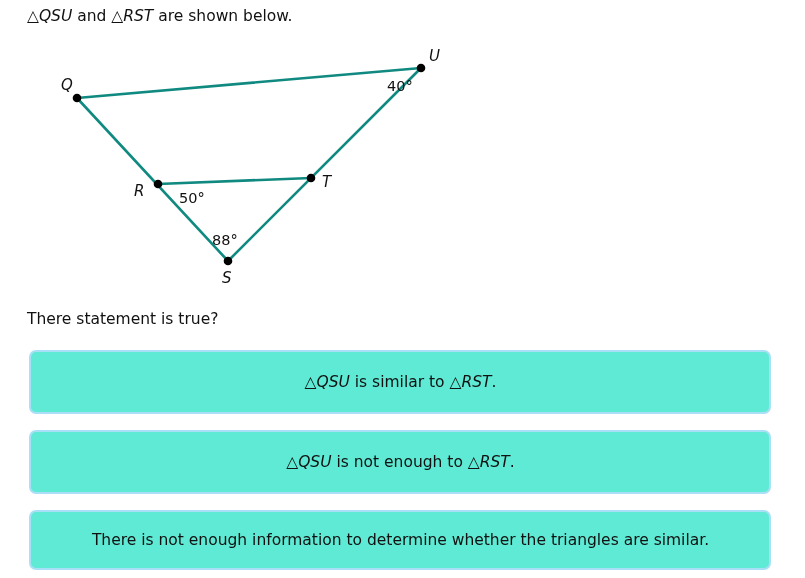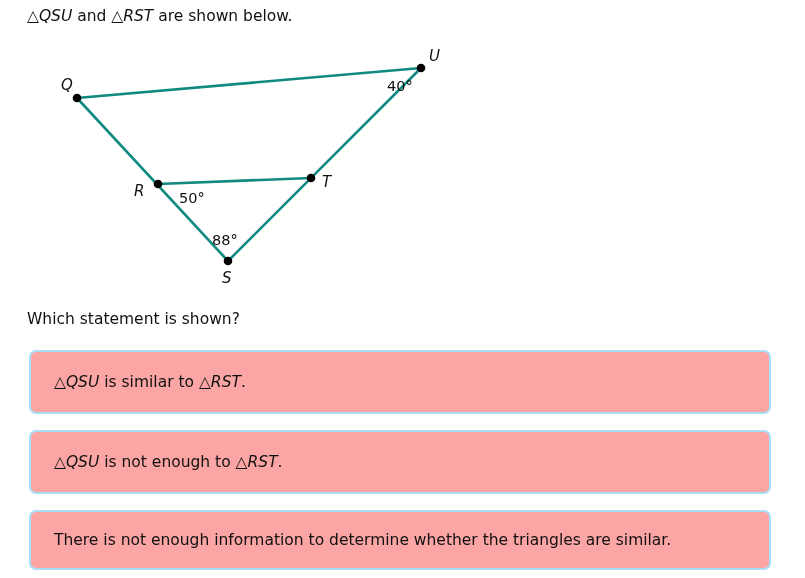--- a/index.html
+++ b/index.html
@@ -73,27 +73,28 @@
     position: absolute;
     left: 29px;
     top: 350px;
     width: 742px;
   }
   .choice {
     box-sizing: border-box;
     width: 742px;
     border: 2px solid #a9dff7;
     border-radius: 7px;
-    background: #fca5a5;
+    background: #5eead4;
     margin-bottom: 16px;
     padding: 17px 22px 17px 23px;
     font-size: 15.5px;
     line-height: 26px;
     color: #111111;
     cursor: pointer;
+    text-align: center;
   }
   .choice.two-line {
     padding-top: 15px;
     padding-bottom: 15px;
   }
   .choice-text { display: block; }
 </style>
 </head>
 <body>
 
@@ -126,21 +127,21 @@
           <text x="222" y="247" class="vtx-label">S</text>
         </g>
       <g id="alabel-layer">
           <text x="387" y="55" class="ang-label">40°</text>
           <text x="179" y="167" class="ang-label">50°</text>
           <text x="212" y="209" class="ang-label">88°</text>
         </g>
     </svg>
   </div>
 
-  <div class="question">Which statement is shown?</div>
+  <div class="question">There statement is true?</div>
 
   <div class="choices">
     <div class="choice">
       <span class="choice-text" id="choice-0"><span>△</span><span style="font-style: italic;">QSU</span><span> is similar to </span><span>△</span><span style="font-style: italic;">RST</span><span>.</span></span>
     </div>
     <div class="choice">
       <span class="choice-text" id="choice-1"><span>△</span><span style="font-style: italic;">QSU</span><span> is not enough to </span><span>△</span><span style="font-style: italic;">RST</span><span>.</span></span>
     </div>
     <div class="choice two-line">
       <span class="choice-text" id="choice-2"><span>There is not enough information to determine whether the triangles are similar.</span></span>

